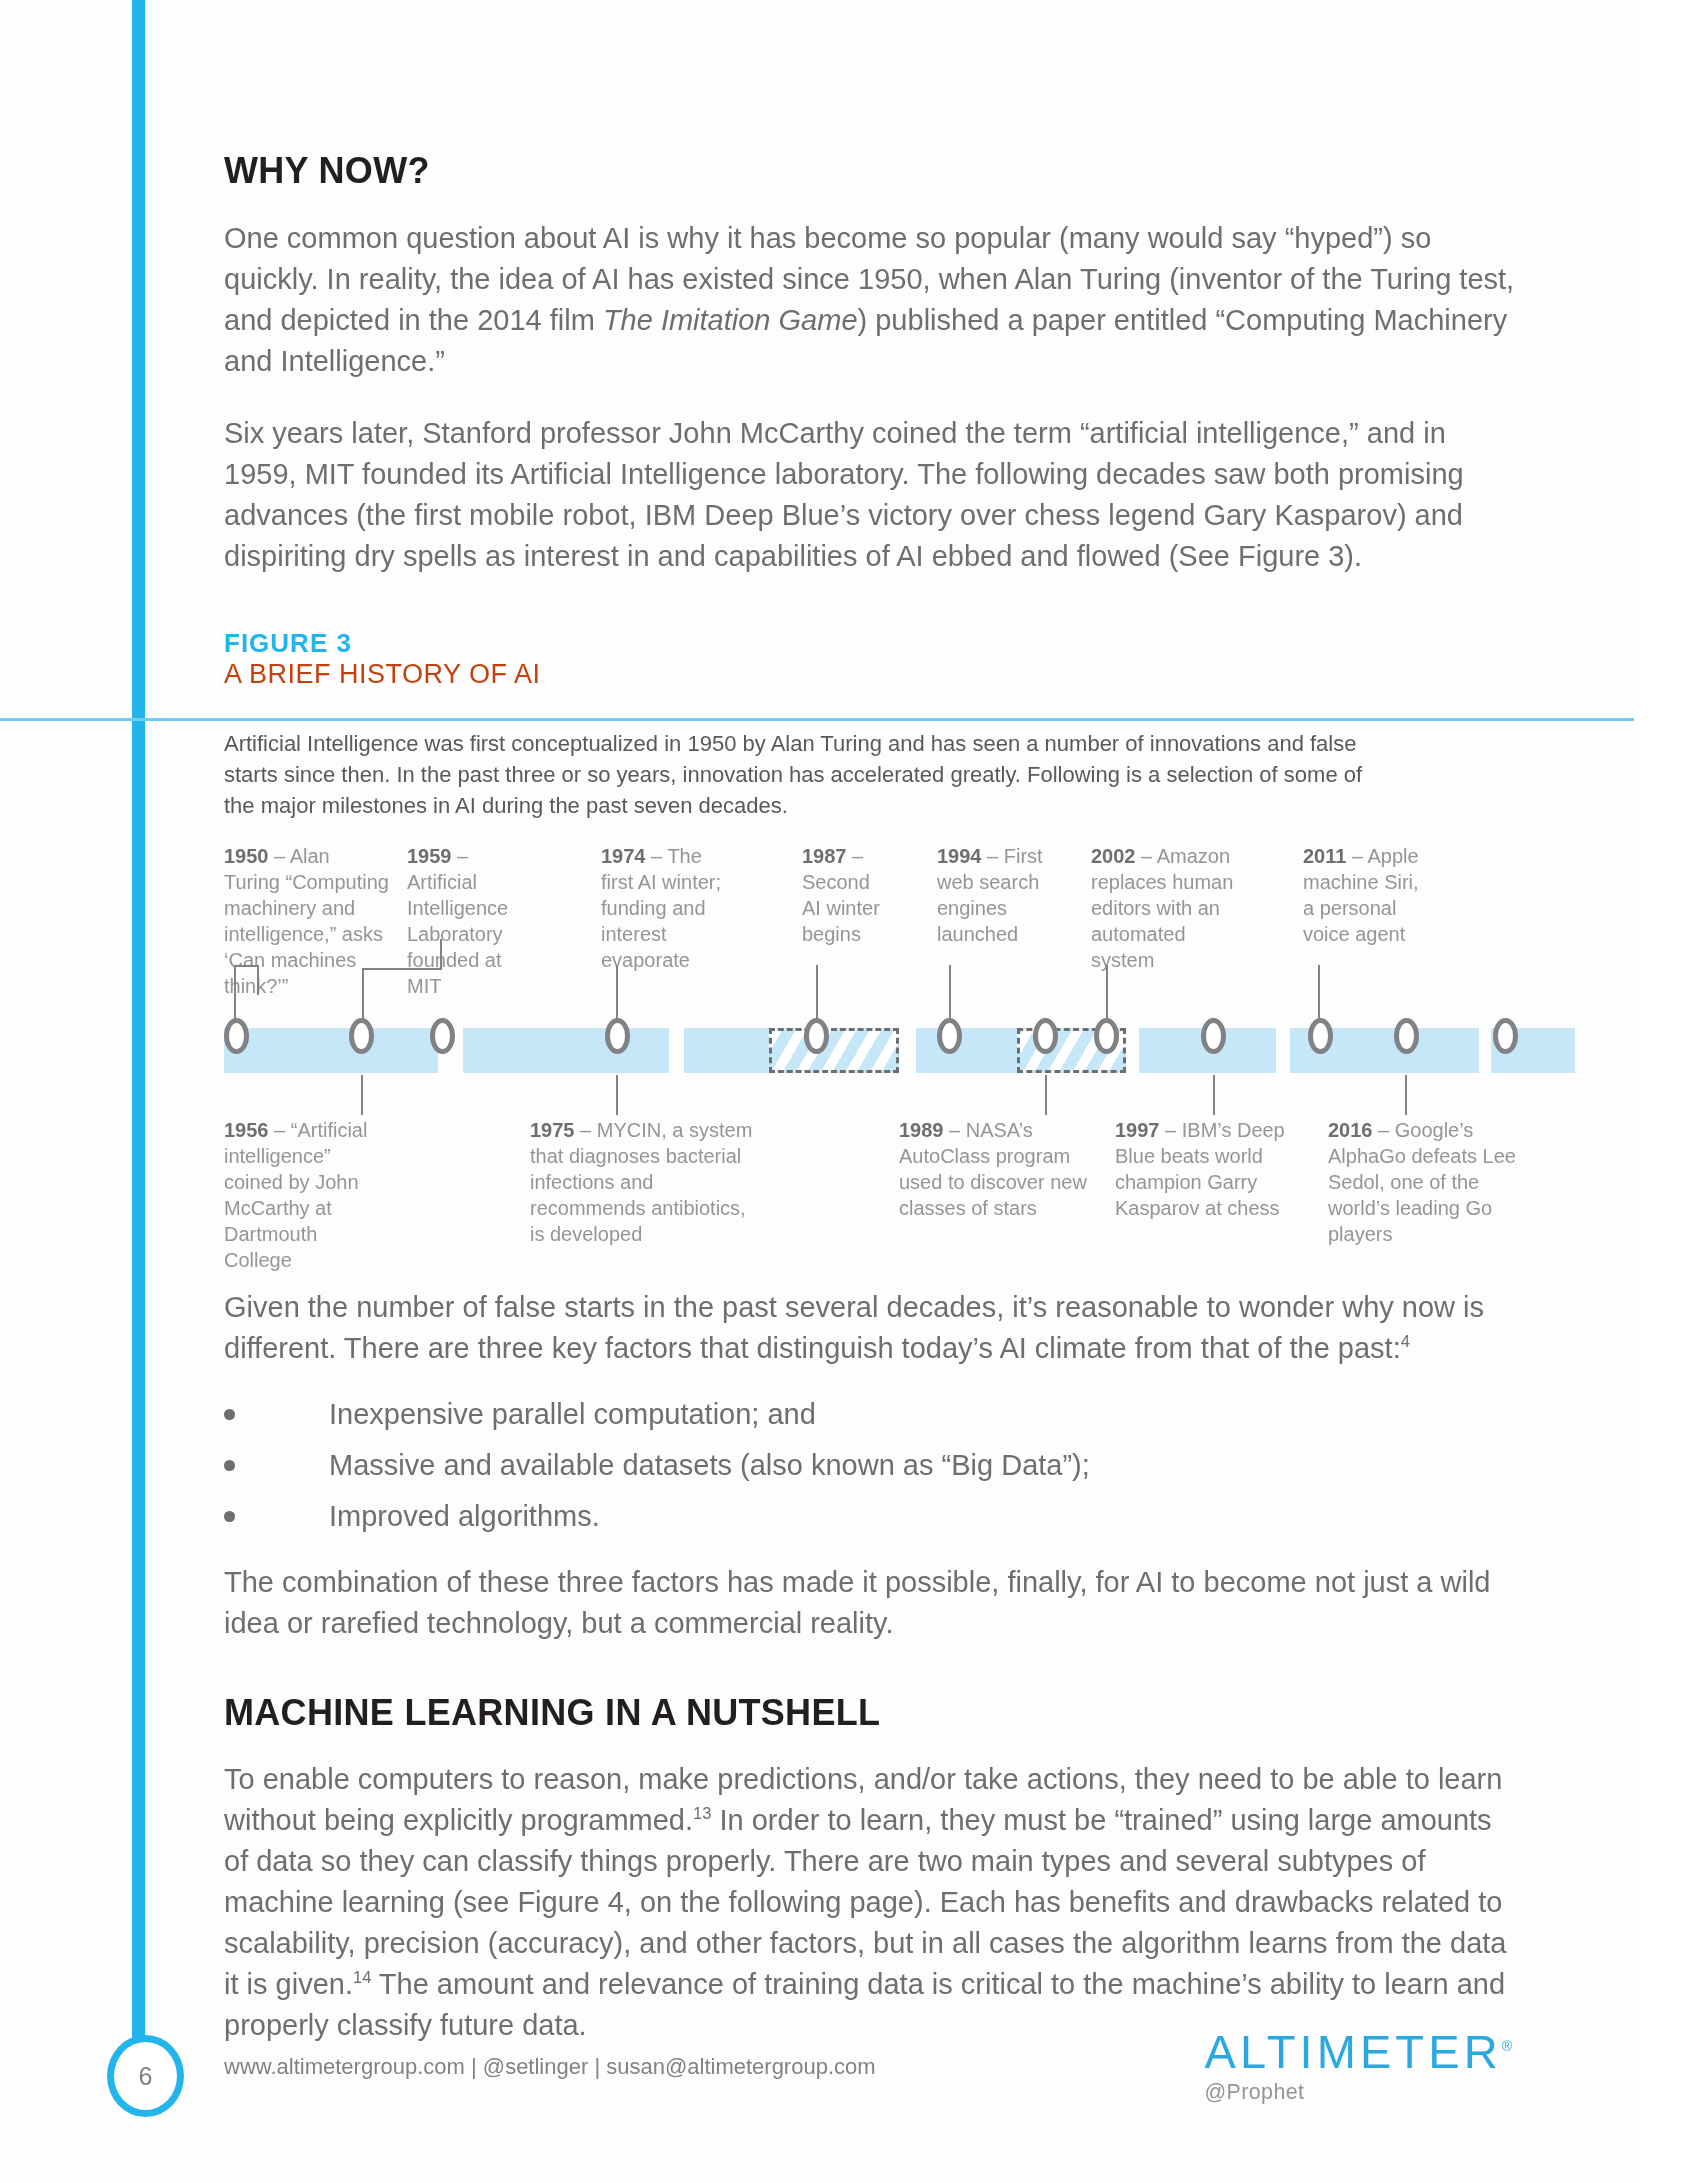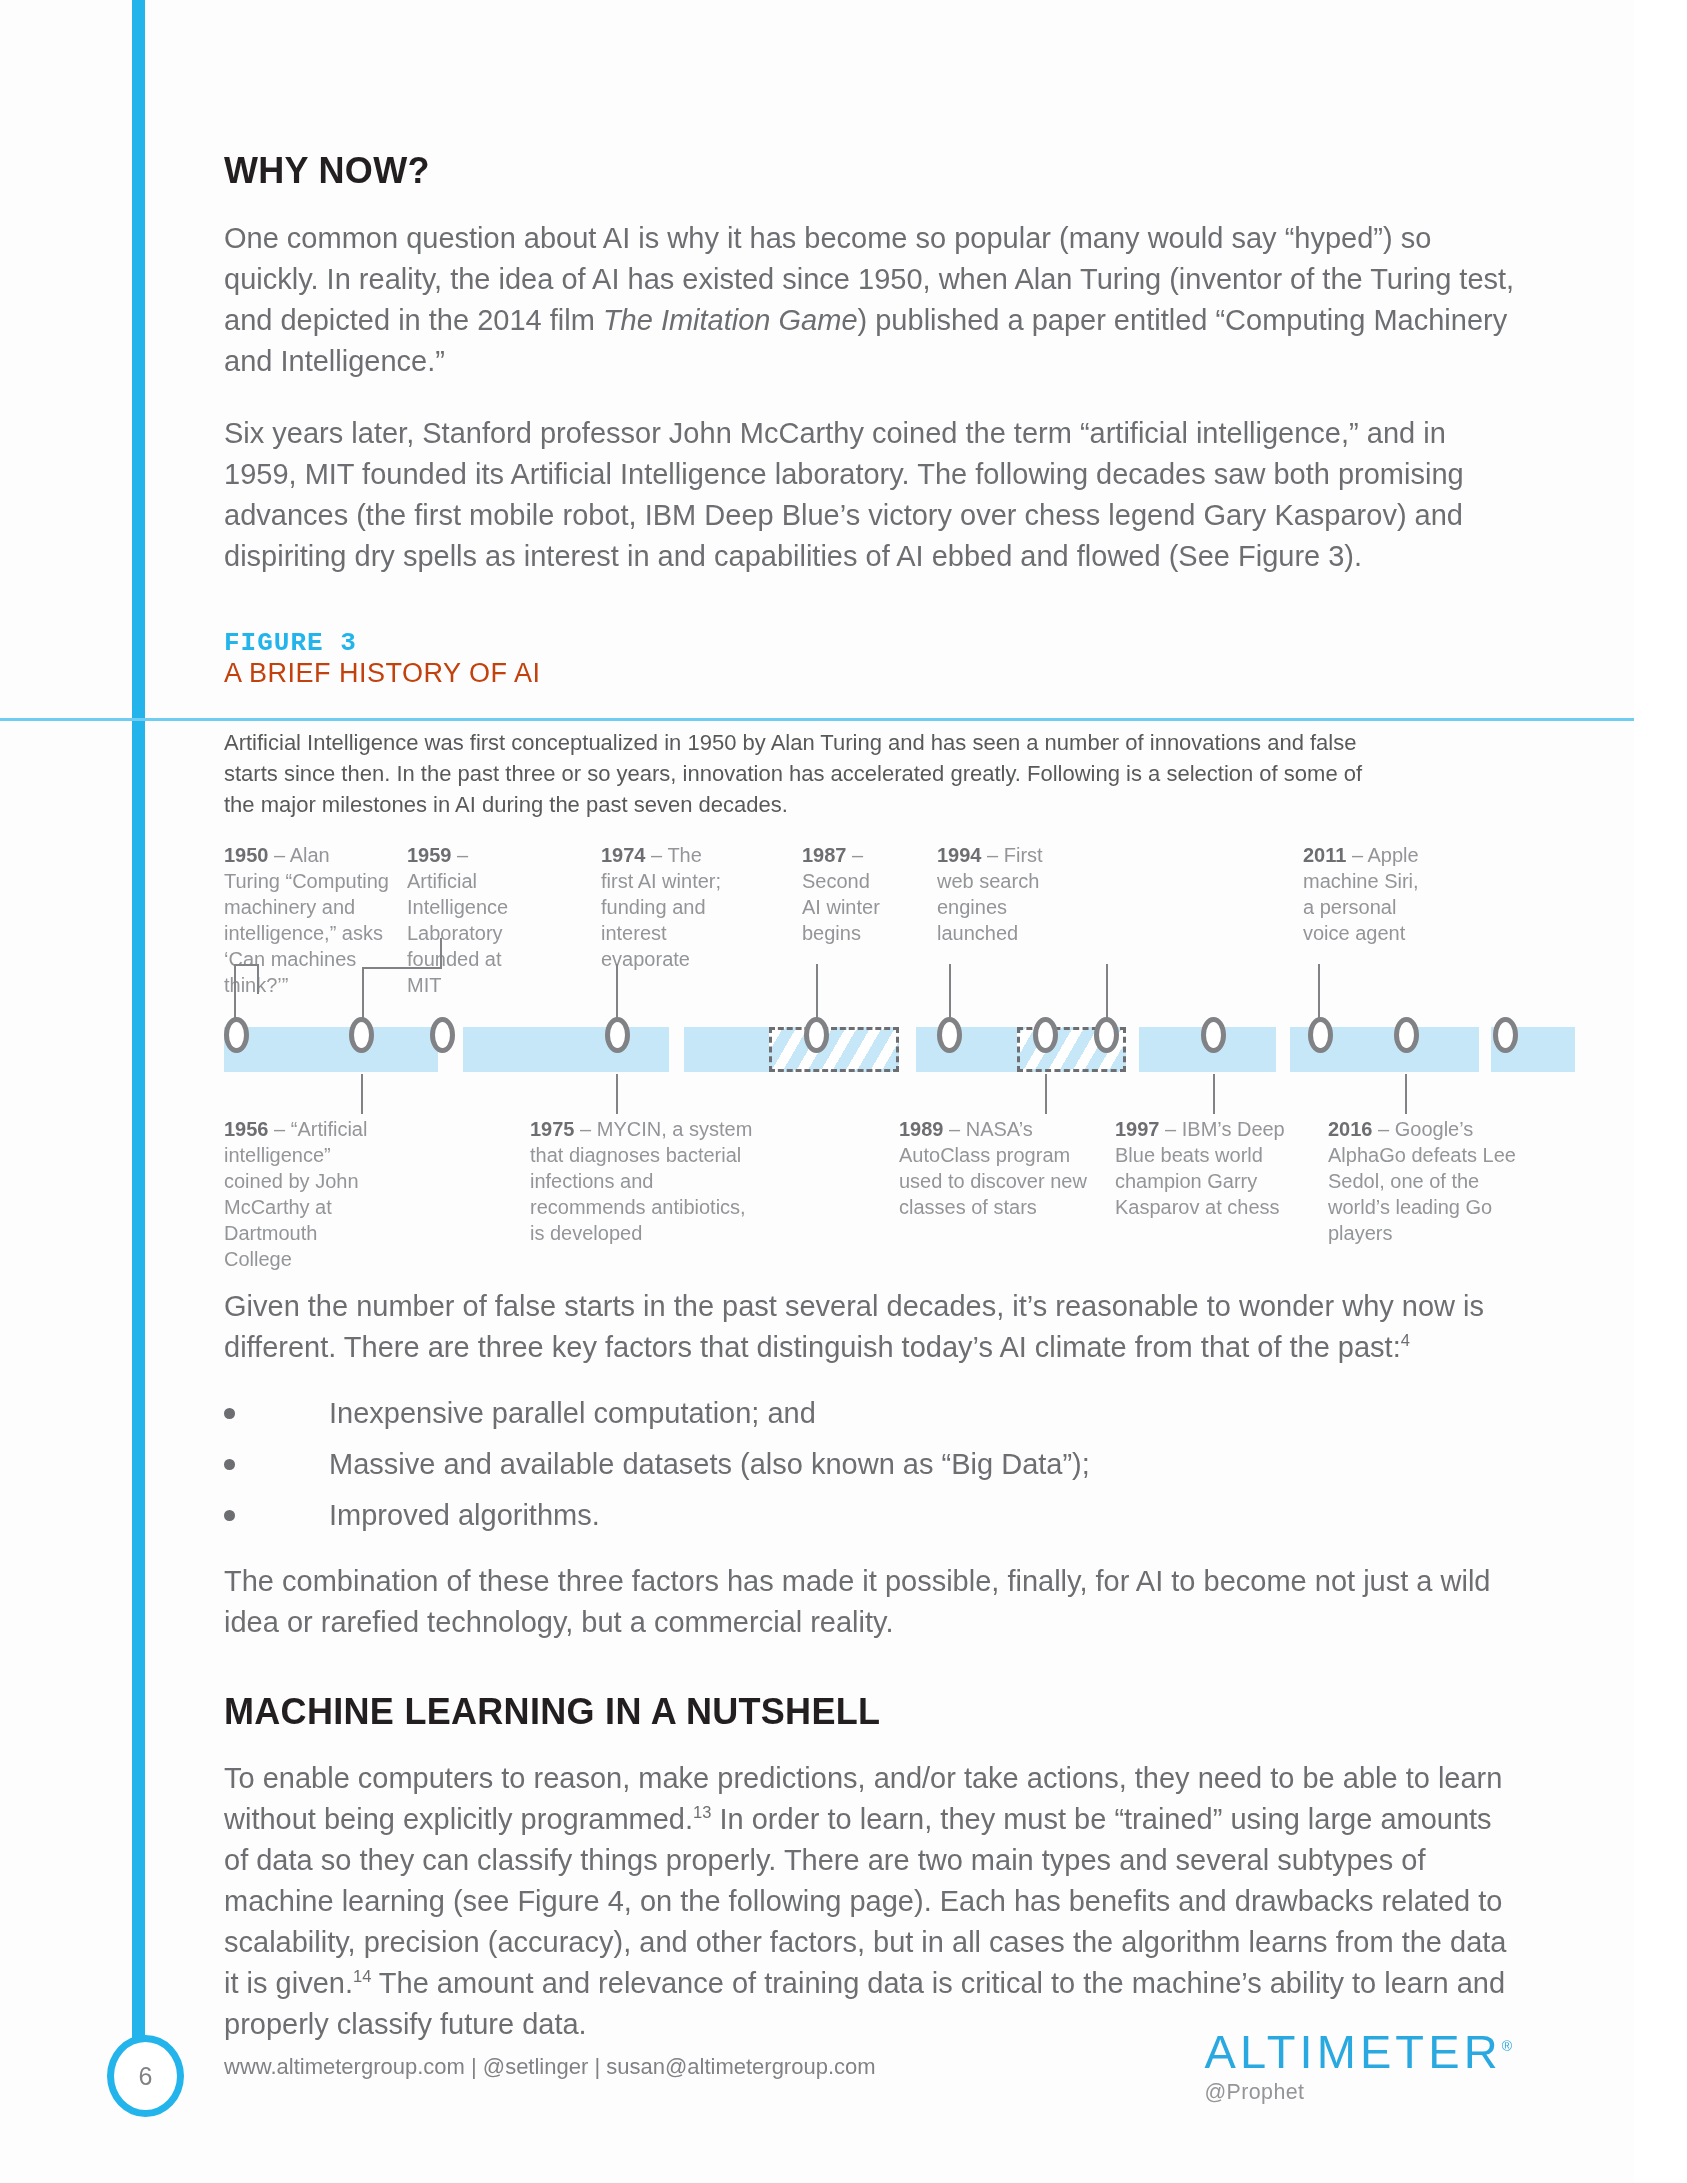--- a/index.html
+++ b/index.html
@@ -62,21 +62,20 @@
   }
   .italic { font-style: italic; }
   sup { font-size: 16.5px; vertical-align: super; line-height: 0; }
 
   
   .fig-label {
     font-size: 26px;
     font-weight: bold;
     color: #22b4eb;
     letter-spacing: 1px;
-    font-family: Liberation Mono, monospace;
   }
   .fig-title {
     font-size: 27px;
     color: #c2410c;
     letter-spacing: 0.5px;
     padding-bottom: 8.2px;
   }
 
   
   .fig-intro {
@@ -245,20 +244,21 @@
         <div class="tl-item" style="left:0px; top:0px; width:165px;"><b>1950</b><span> – Alan Turing “Computing machinery and intelligence,” asks ‘Can machines think?’”</span></div>
 
         <div class="tl-item" style="left:183px; top:0px; width:124px;"><b>1959</b><span> – Artificial Intelligence Laboratory founded at MIT</span></div>
 
         <div class="tl-item" style="left:377px; top:0px; width:133px;"><b>1974</b><span> – The first AI winter; funding and interest evaporate</span></div>
 
         <div class="tl-item" style="left:578px; top:0px; width:89px;"><b>1987</b><span> – Second AI winter begins</span></div>
 
         <div class="tl-item" style="left:713px; top:0px; width:109px;"><b>1994</b><span> – First web search engines launched</span></div>
 
+        <div class="tl-item" style="left:867px; top:0px; width:161px;"><b>2002</b><span> – Amazon replaces human editors with an automated system</span></div>
 
         <div class="tl-item" style="left:1079px; top:0px; width:124px;"><b>2011</b><span> – Apple machine Siri, a personal voice agent</span></div>
 
         <div class="lead v" style="left:33px; top:122px; height:30px;"></div>
         <div class="lead h" style="left:10px; top:122px; width:25px;"></div>
         <div class="lead v" style="left:10px; top:122px; height:64px;"></div>
 
         <div class="lead h" style="left:138px; top:125px; width:79px;"></div>
         <div class="lead v" style="left:216px; top:96px; height:31px;"></div>
         <div class="lead v" style="left:138px; top:125px; height:63px;"></div>

